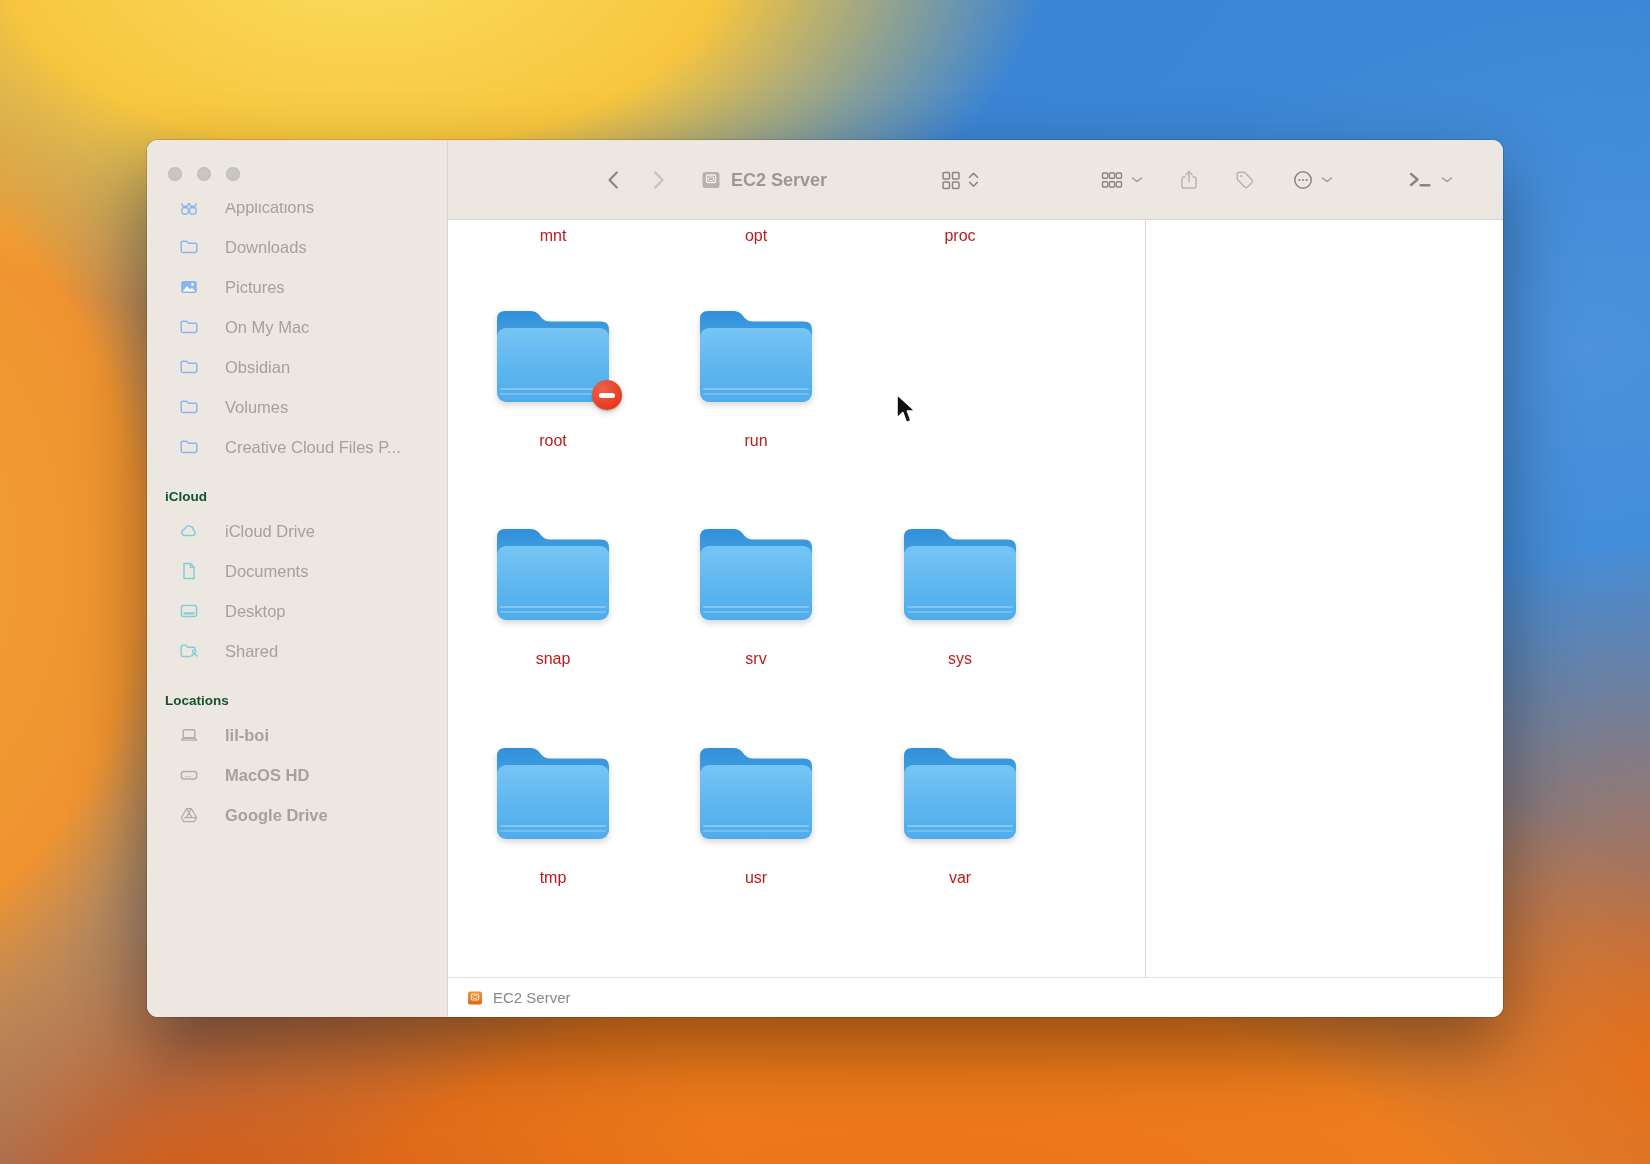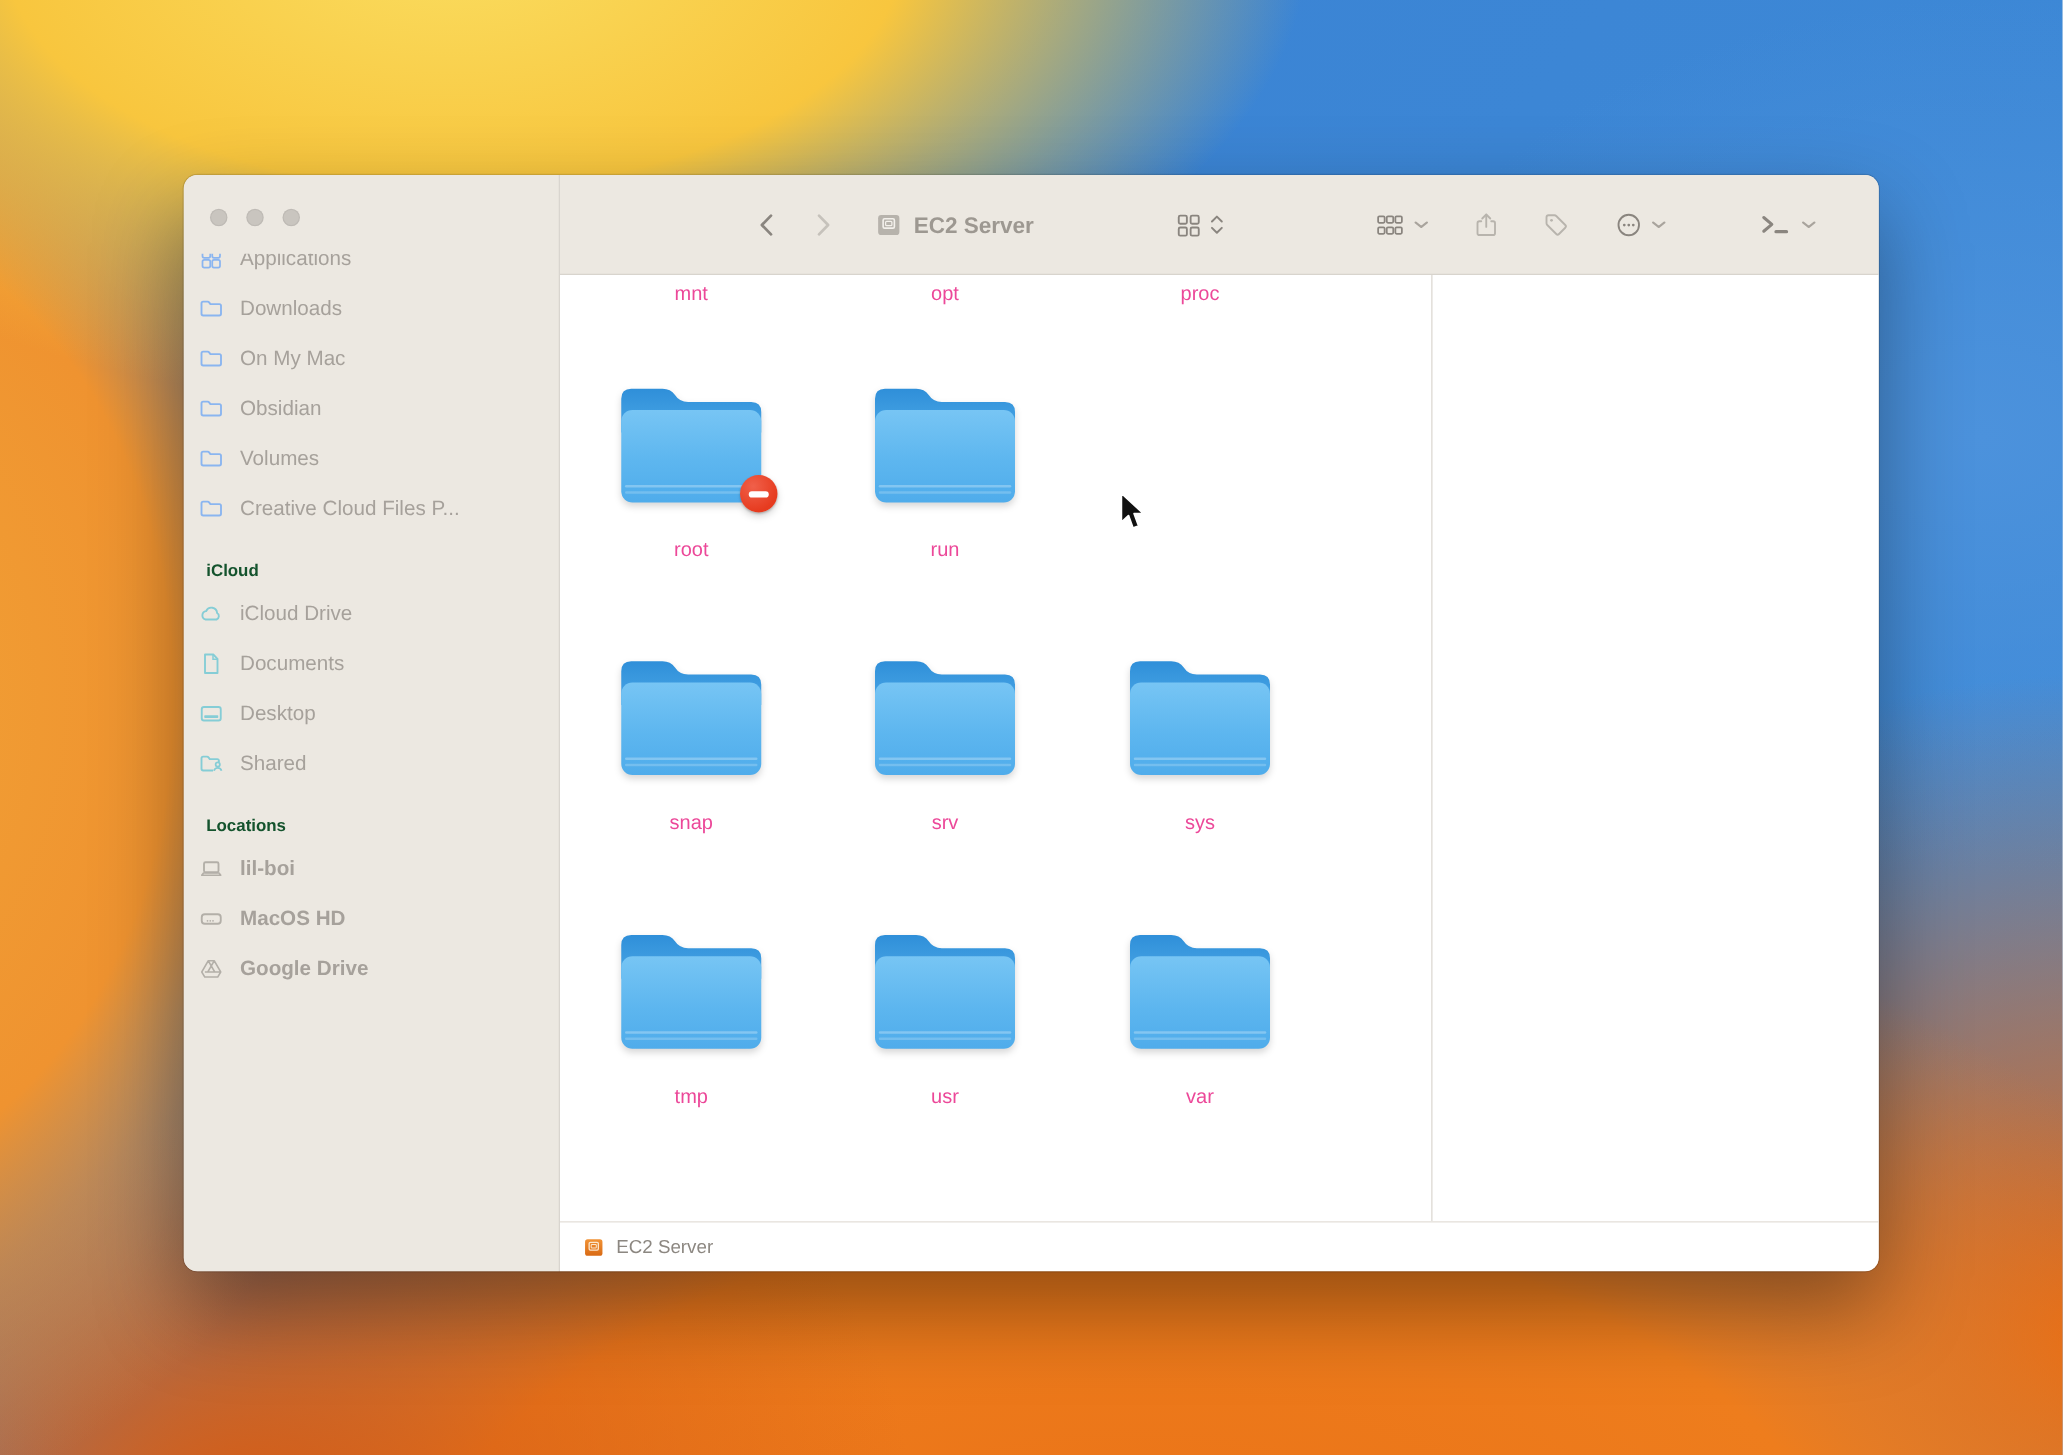--- a/index.html
+++ b/index.html
@@ -27,21 +27,21 @@
   }
 
   
   .sidebar{ position:absolute; left:0; top:0; width:300px; height:100%; background:#ece8e1; }
   .win-divider-v{ position:absolute; left:300px; top:0; width:1px; height:100%; background:rgba(0,0,0,.08); z-index:5; }
 
   .traffic{ position:absolute; left:21px; top:27px; display:flex; gap:15px; z-index:9; }
   .light{ width:14px; height:14px; border-radius:50%; background:#c9c5bf; box-shadow:inset 0 0 0 1px rgba(0,0,0,.05); }
 
   .side-scroll{ position:absolute; left:0; right:0; top:63px; bottom:0; overflow:hidden; }
-  .srow{ display:flex; align-items:center; gap:13px; height:40px; padding-left:12px; color:#8ab5f0; }
+  .srow{ display:flex; align-items:center; gap:26px; height:40px; padding-left:32px; color:#8ab5f0; }
   .srow .slabel{ font-size:16.5px; color:#a6a19b; white-space:nowrap; }
   .srow.clipped{ margin-top:-16px; }
   .srow.teal{ color:#85cdd6; }
   .srow.gray{ color:#b3afa8;font-weight:bold; }
   .sic{ width:20px; height:20px; flex:none; }
   .sheader{ margin-top:16px; height:28px; line-height:28px; padding-left:18px;
             font-size:13.5px; font-weight:700; color:#14532d; }
 
   
   .toolbar{ position:absolute; left:301px; right:0; top:0; height:80px; background:#ece8e1;
@@ -62,21 +62,21 @@
 
   
   .content{ position:absolute; left:301px; right:0; top:80px; bottom:40px; background:#fff; }
   .col-divider{ position:absolute; left:697px; top:0; bottom:0; width:1px; background:#dcd8d1; }
 
   .cell{ position:absolute; width:180px; display:flex; flex-direction:column; align-items:center; }
   .c0{ left:15px; } .c1{ left:218px; } .c2{ left:422px; }
   .r0{ top:7px; } .r1{ top:82px; } .r2{ top:300px; } .r3{ top:519px; }
   .ficon{ position:relative; width:126px; height:104px;
           filter:drop-shadow(0 3px 3px rgba(0,0,0,.16)); }
-  .flabel{ margin-top:26px; font-size:16px; color:#ec4899; }
+  .flabel{ margin-top:26px; font-size:16px; color:#b91c1c; }
   .r0 .flabel{ margin-top:0; }
   .badge{ position:absolute; right:-6px; bottom:-4px; width:30px; height:30px; border-radius:50%;
           background:radial-gradient(circle at 35% 30%, #f0604a, #e63b1f 70%);
           box-shadow:0 1px 2px rgba(0,0,0,.25); }
   .badge::after{ content:""; position:absolute; left:7px; top:13px; width:16px; height:4.5px;
                  border-radius:2.5px; background:#fff; }
 
   
   .statusbar{ position:absolute; left:301px; right:0; bottom:0; height:40px; background:#fff;
               border-top:1px solid #e4e0d9; display:flex; align-items:center; gap:9px; padding-left:18px; }
@@ -257,20 +257,26 @@
         <span class="slabel">Applications</span>
       </div>
       <div class="srow">
         <svg class="sic">
             <use href="#sym-folder"></use>
           </svg>
         <span class="slabel">Downloads</span>
       </div>
       <div class="srow">
         <svg class="sic">
+            <use href="#sym-pictures"></use>
+          </svg>
+        <span class="slabel">Pictures</span>
+      </div>
+      <div class="srow">
+        <svg class="sic">
             <use href="#sym-folder"></use>
           </svg>
         <span class="slabel">On My Mac</span>
       </div>
       <div class="srow">
         <svg class="sic">
             <use href="#sym-folder"></use>
           </svg>
         <span class="slabel">Obsidian</span>
       </div>

